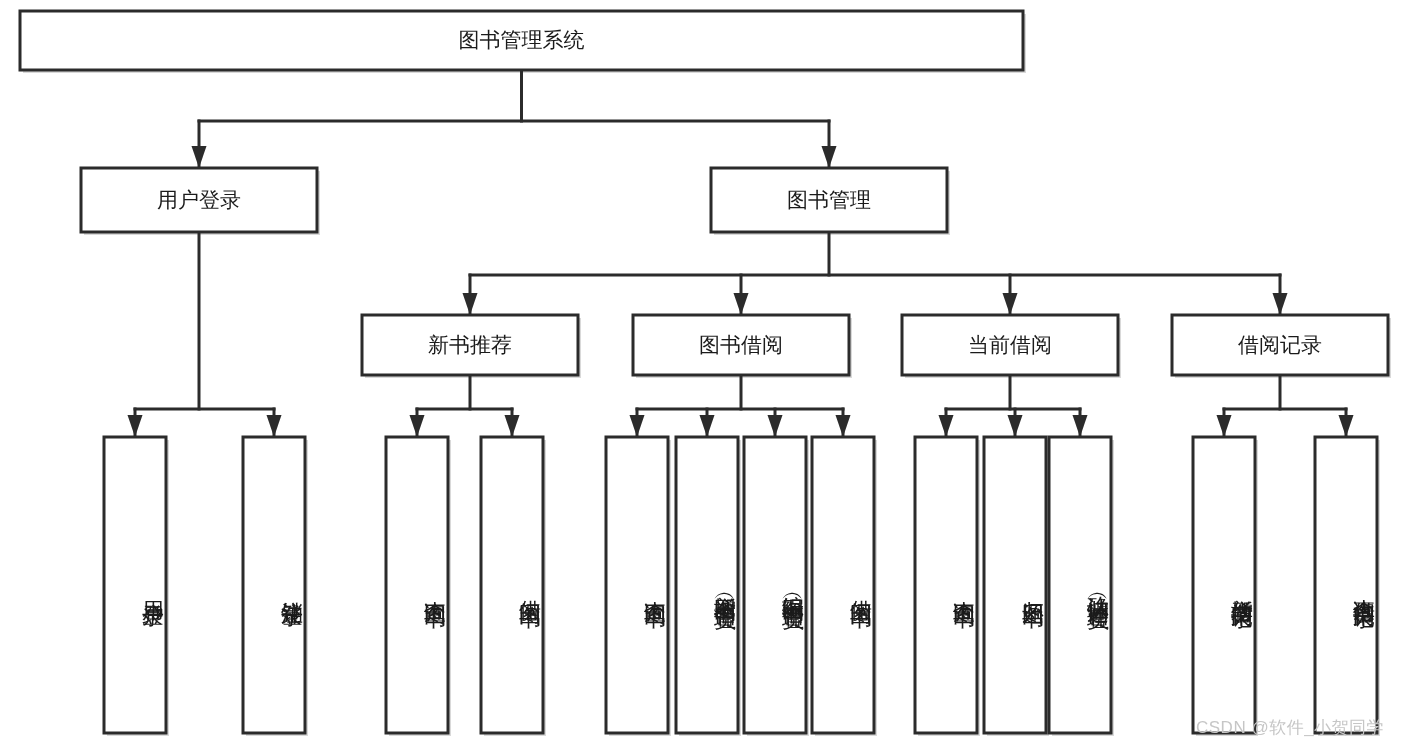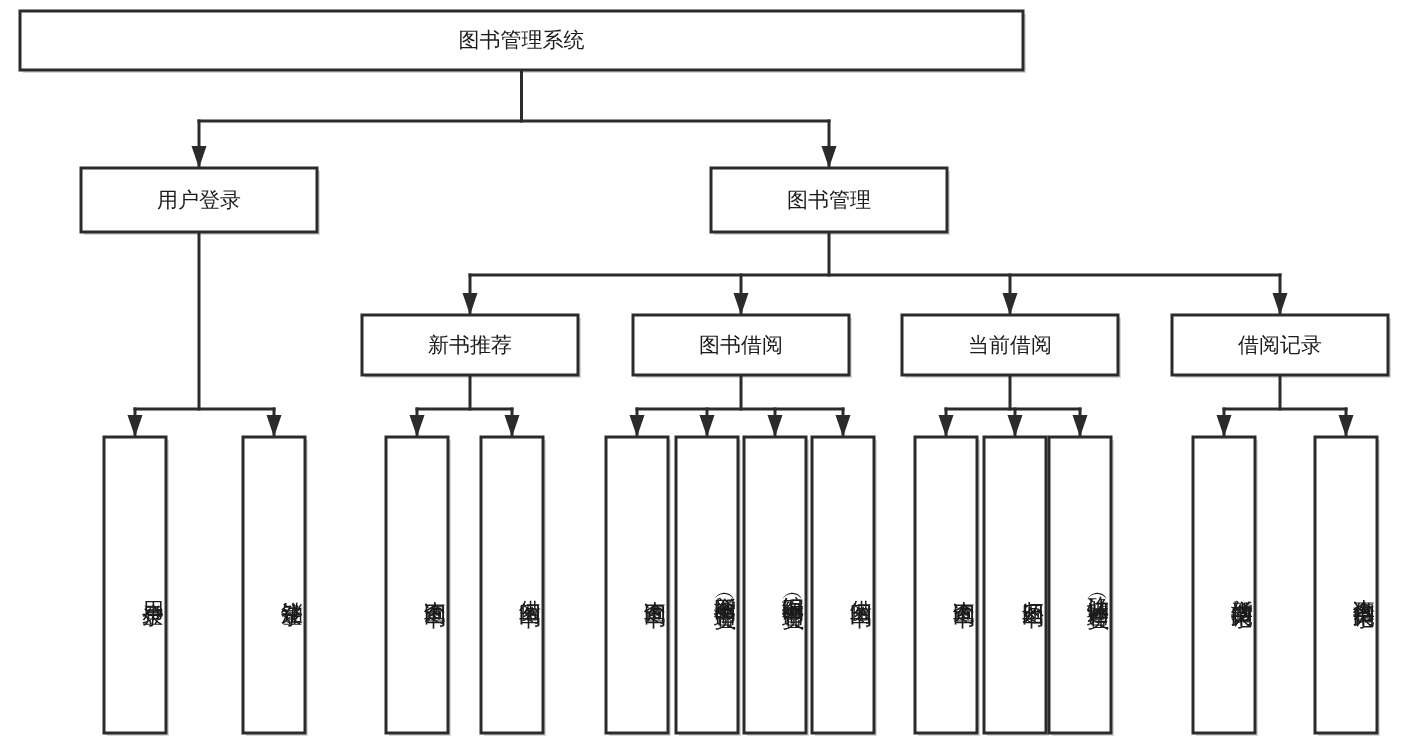--- a/index.html
+++ b/index.html
@@ -203,14 +203,15 @@
       <div class="leaf-label" style="left: 676px; top: 451px; width: 62px; height: 272px;">新增图书（管理员）</div>
       <div class="leaf-label" style="left: 744px; top: 451px; width: 62px; height: 272px;">编辑图书（管理员）</div>
       <div class="leaf-label" style="left: 812px; top: 451px; width: 62px; height: 272px;">借阅图书</div>
       <div class="leaf-label" style="left: 915px; top: 451px; width: 62px; height: 272px;">查询图书</div>
       <div class="leaf-label" style="left: 984px; top: 451px; width: 62px; height: 272px;">归还图书</div>
       <div class="leaf-label" style="left: 1049px; top: 451px; width: 62px; height: 272px;">确认归还（管理员）</div>
       <div class="leaf-label" style="left: 1193px; top: 451px; width: 62px; height: 272px;">新增借阅记录</div>
       <div class="leaf-label" style="left: 1315px; top: 451px; width: 62px; height: 272px;">查询借阅记录</div>
     </div>
 
+  <div class="watermark" style="left: 1196px; top: 716px;">CSDN @软件_小贺同学</div>
 
 </div>
 
 </body></html>

